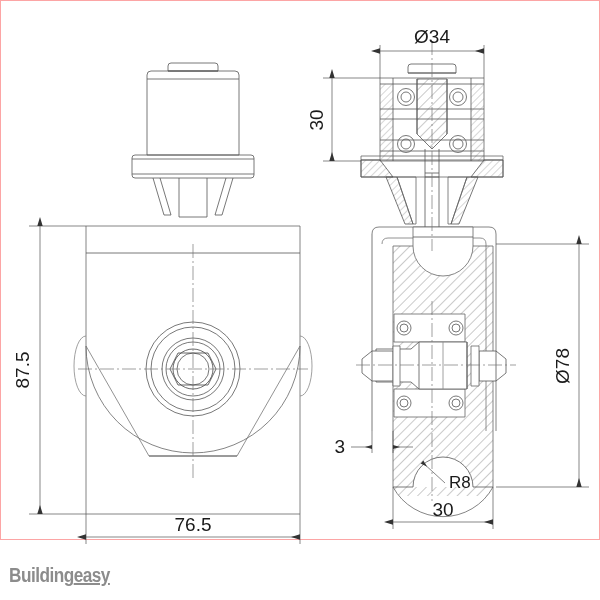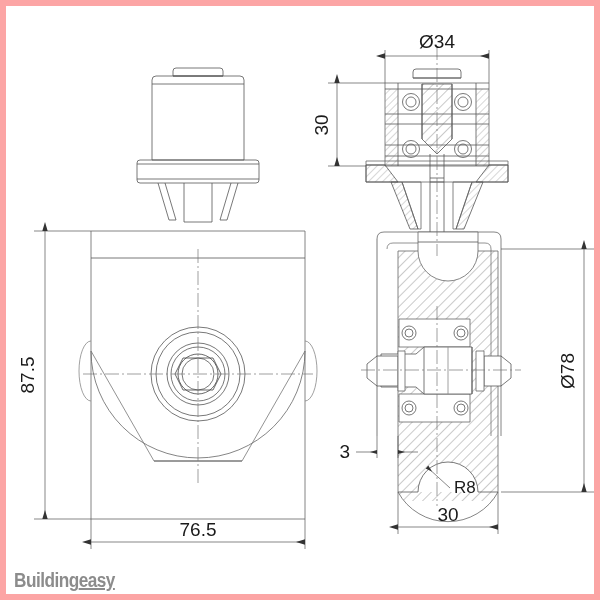--- a/index.html
+++ b/index.html
@@ -1,18 +1,18 @@
 <!DOCTYPE html>
 <html><head>
 <meta charset="utf-8">
 <style>
   html,body{margin:0;padding:0;background:#ffffff;}
   body{width:600px;height:600px;overflow:hidden;font-family:"Liberation Sans",sans-serif;}
-  #sheet{position:relative;width:600px;height:600px;background:#fff;
-         box-sizing:border-box;border:6px solid #fca5a5;}
+  #sheet{position:relative;width:600px;height:540px;background:#fff;
+         box-sizing:border-box;border:1px solid #fca5a5;}
   #dwg{position:absolute;left:0;top:0;width:600px;height:600px;}
   .wm{position:absolute;left:8px;top:563px;font-family:"Liberation Sans",sans-serif;
       font-weight:bold;font-size:20px;color:#8c8c8c;letter-spacing:-0.6px;
       transform:scaleX(0.86);transform-origin:left center;
       text-shadow:1px 1px 0 #ffffff;}
   .wm u{text-decoration:underline;text-decoration-thickness:2px;}
   svg text{font-family:"Liberation Sans",sans-serif;fill:#1a1a1a;}
 </style>
 </head>
 <body>

